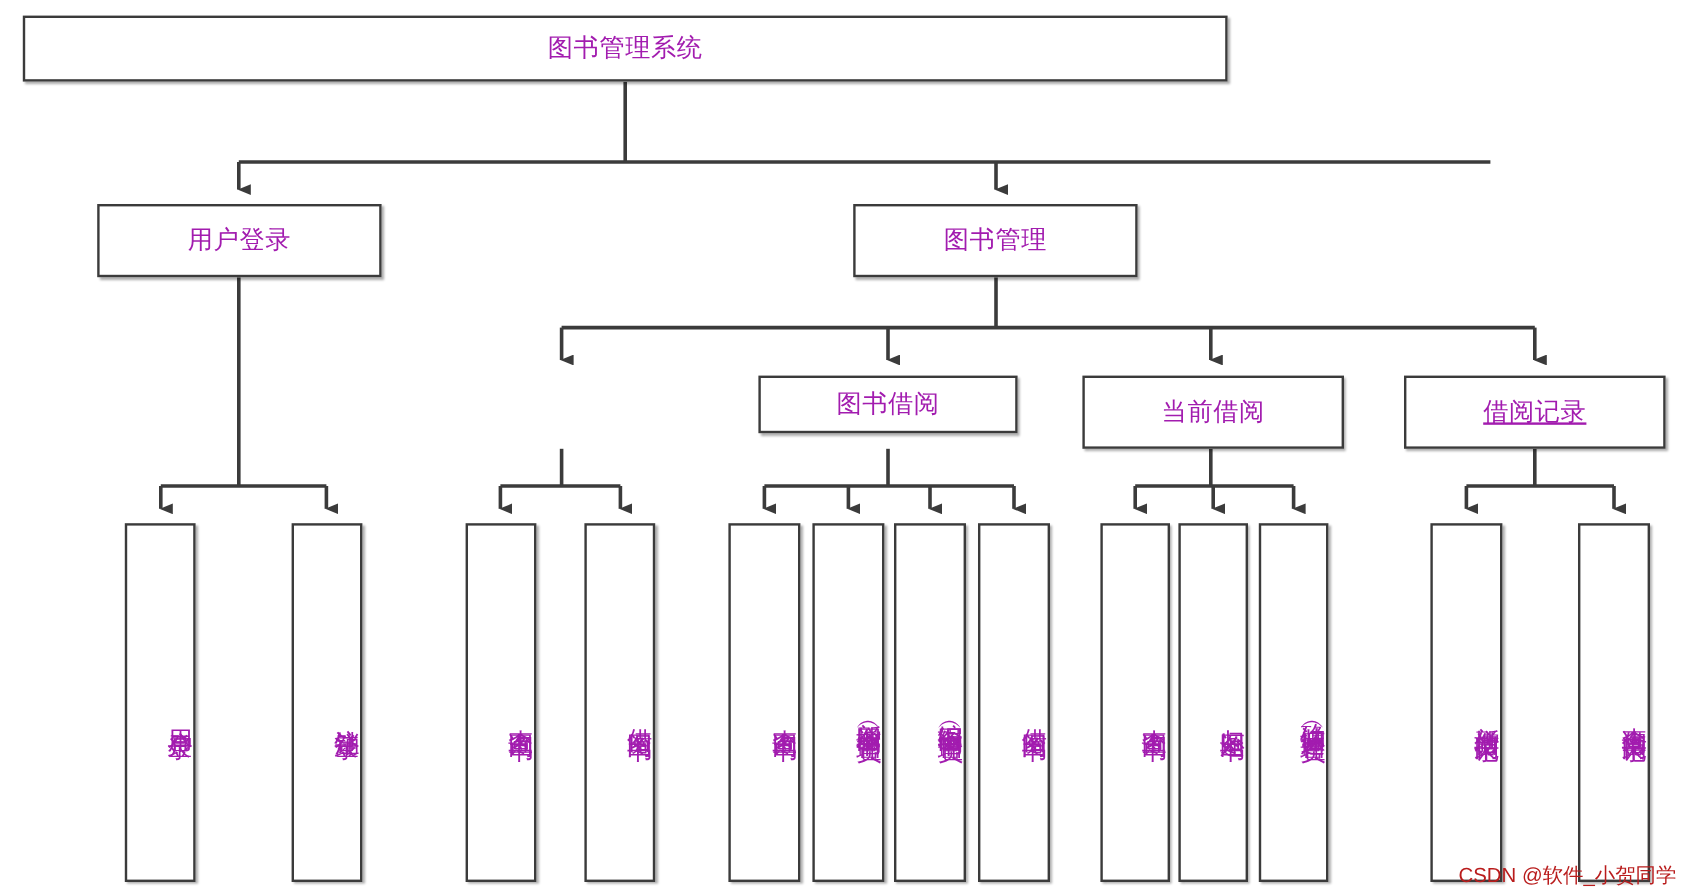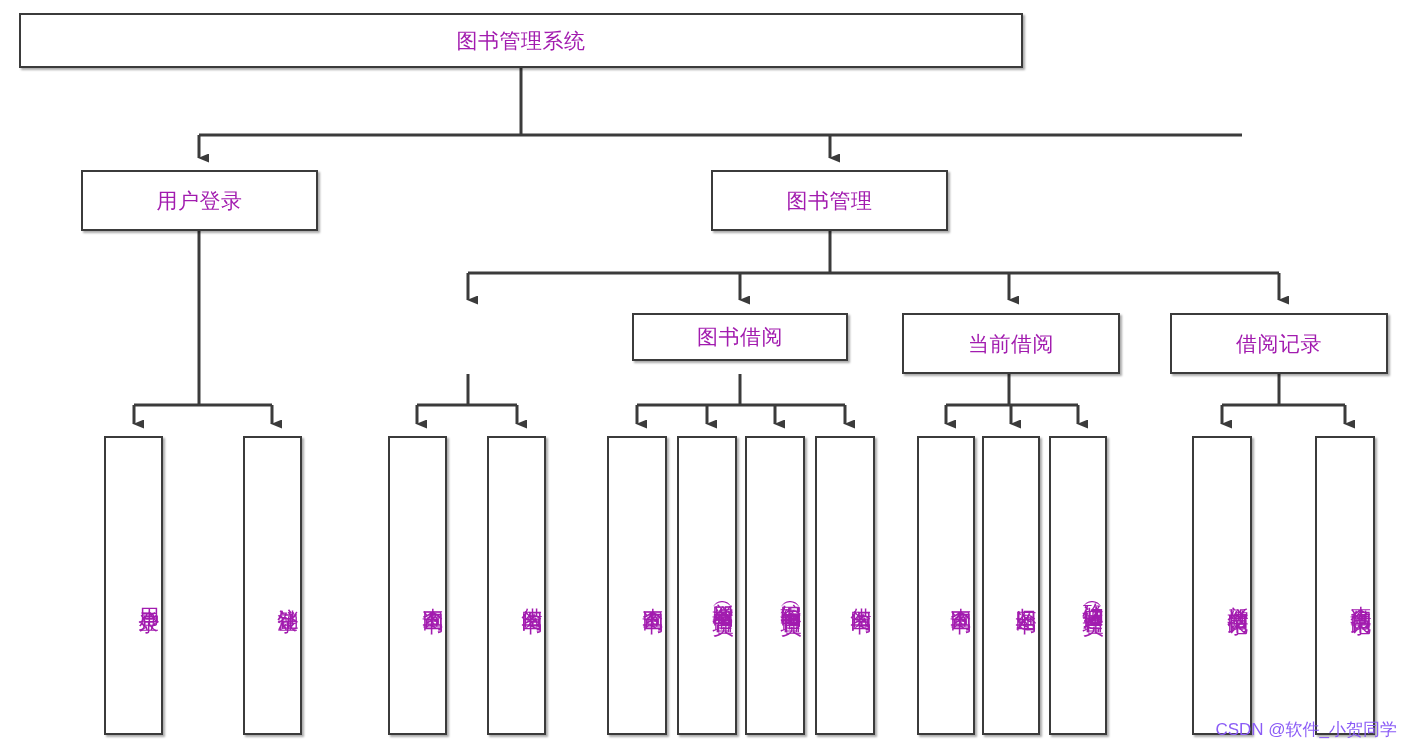--- a/index.html
+++ b/index.html
@@ -55,21 +55,21 @@
   .node.vert > .label {
     writing-mode: vertical-rl;
     text-orientation: upright;
     white-space: nowrap;
   }
   #watermark {
     position: absolute;
     right: 8px;
     bottom: 6px;
     font-size: 17px;
-    color: #8b5cf6;
+    color: #b91c1c;
     white-space: nowrap;
     font-family: "Liberation Sans", "DejaVu Sans", sans-serif;
   }
 </style>
 </head>
 <body>
 
 <div id="canvas">
 
   <svg class="wires" viewBox="0 0 1405 747" xmlns="http://www.w3.org/2000/svg">
@@ -133,21 +133,21 @@
   <div class="node horiz" id="node-l2-1" style="left: 711px; top: 170px; width: 237px; height: 61px;">
     <span class="label">图书管理</span>
   </div>
 
   <div class="node horiz" id="node-l3-1" style="left: 632px; top: 313px; width: 216px; height: 48px;">
     <span class="label">图书借阅</span>
   </div>
   <div class="node horiz" id="node-l3-2" style="left: 902px; top: 313px; width: 218px; height: 61px;">
     <span class="label">当前借阅</span>
   </div>
-  <div class="node horiz" id="node-l3-3" style="left: 1170px; top: 313px; width: 218px; height: 61px;">
+  <div class="node horiz" id="node-l3-3" style="left: 1170px; top: 313px; width: 218px; height: 61px; text-decoration: underline;">
     <span class="label">借阅记录</span>
   </div>
 
   <div class="node vert" id="node-leaf-0" style="left: 104px; top: 436px; width: 59px; height: 299px;">
     <span class="label">用户登录</span>
   </div>
   <div class="node vert" id="node-leaf-1" style="left: 243px; top: 436px; width: 59px; height: 299px;">
     <span class="label">注销登录</span>
   </div>
   <div class="node vert" id="node-leaf-2" style="left: 388px; top: 436px; width: 59px; height: 299px;">

